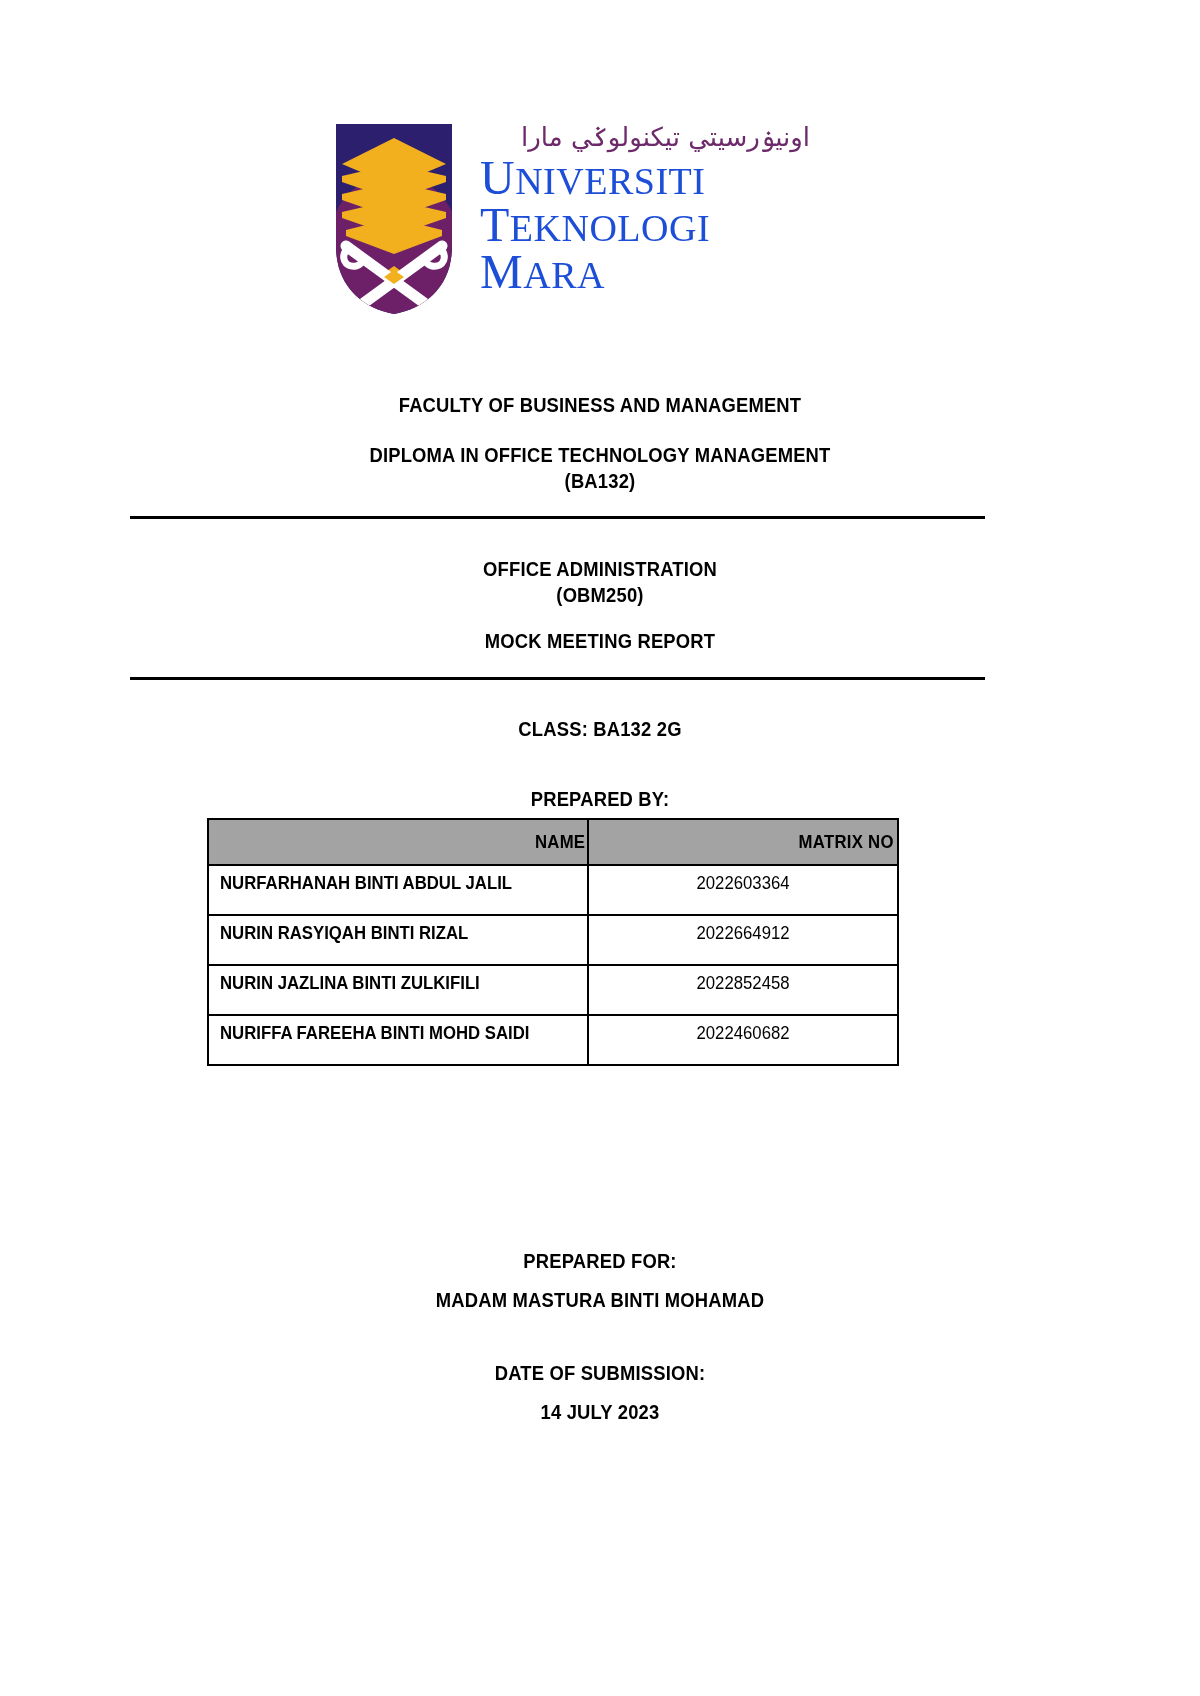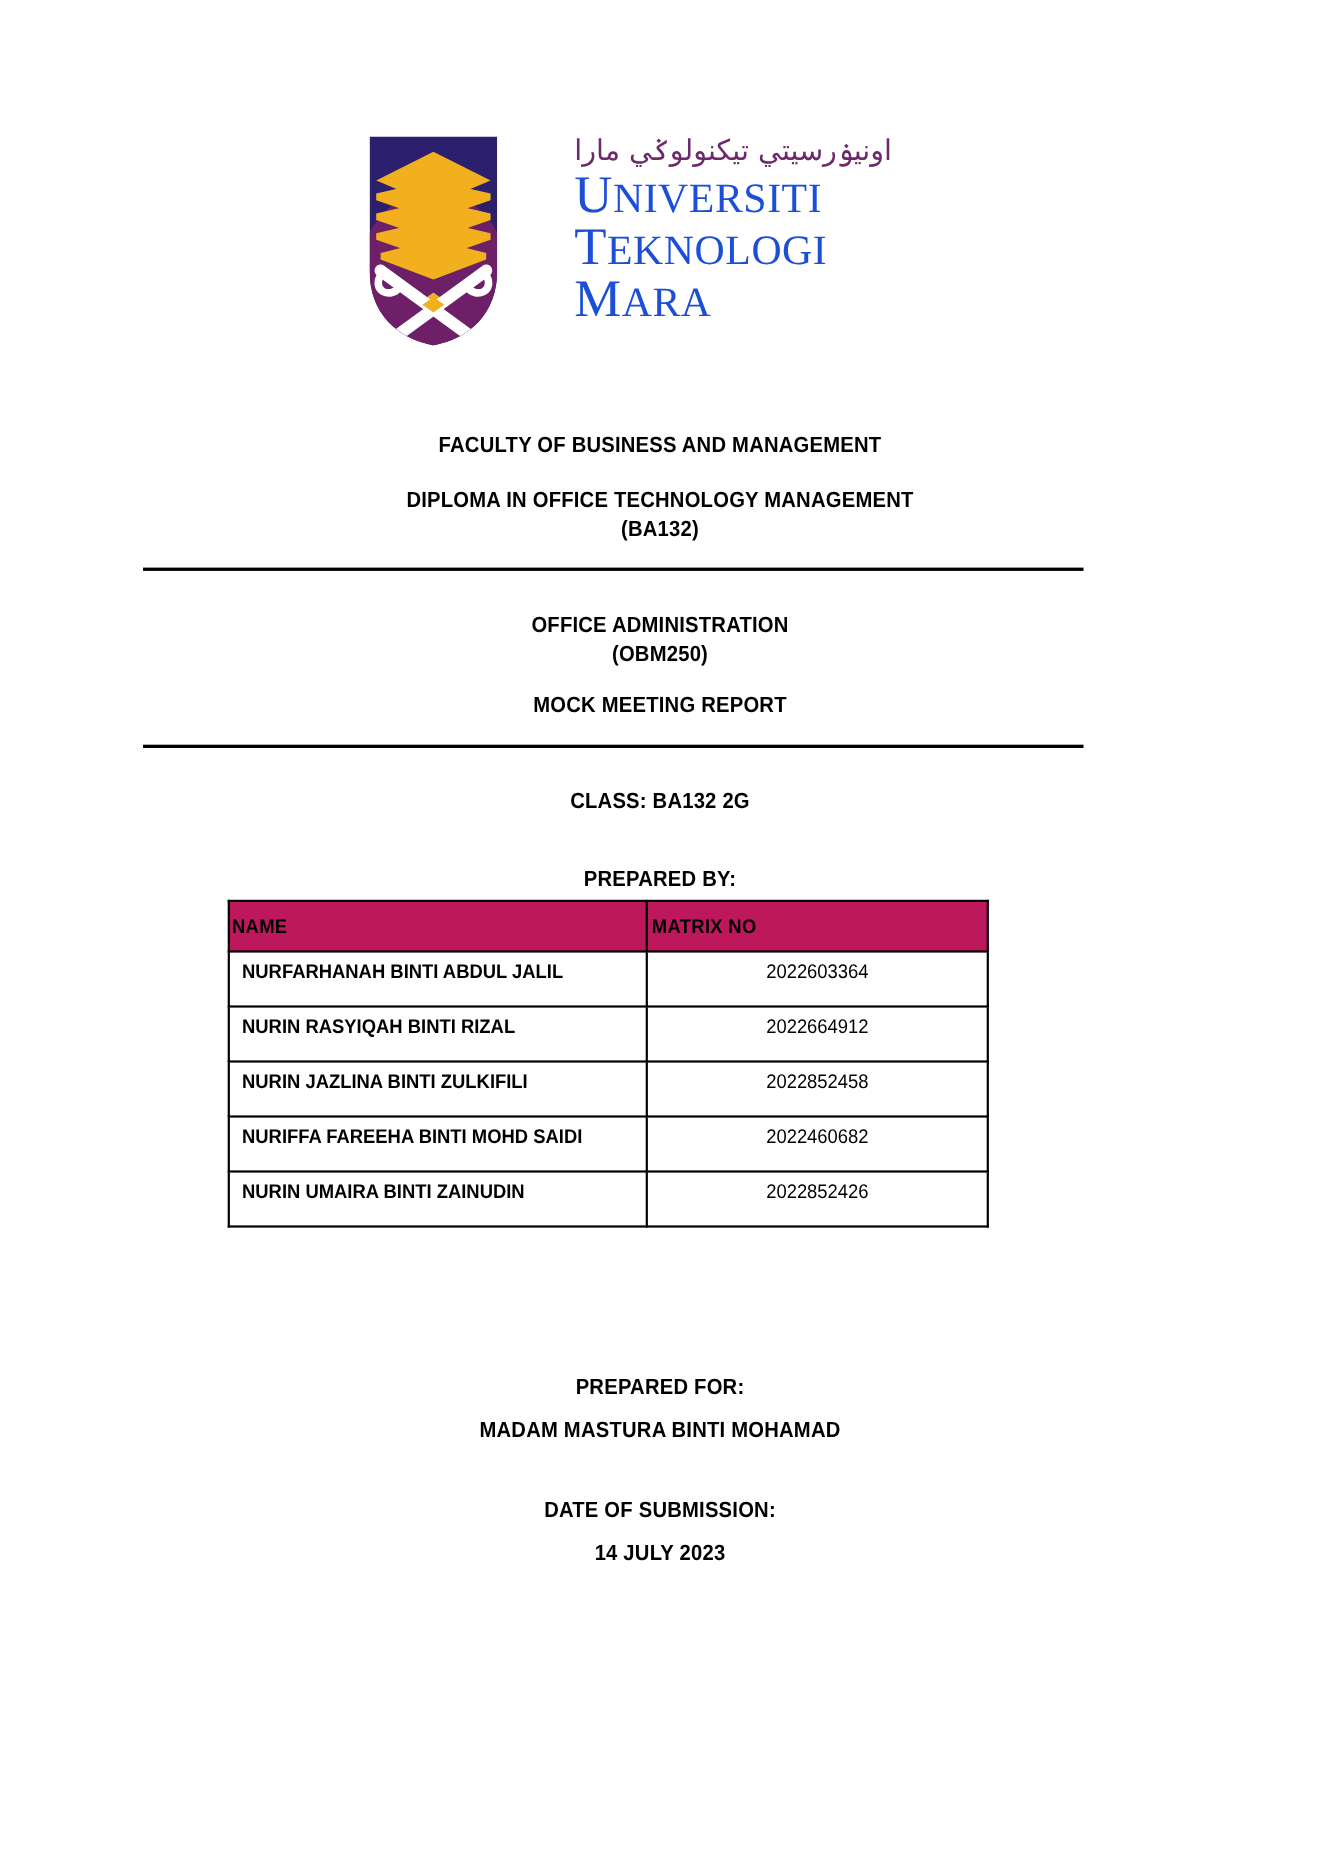--- a/index.html
+++ b/index.html
@@ -27,21 +27,20 @@
   
   .logo-block {
     position: absolute;
     left: 330px;
     top: 120px;
     width: 480px;
     height: 200px;
     display: flex;
     flex-direction: row;
     align-items: flex-start;
-    gap: 42px;
   }
   .crest {
     width: 128px;
     height: 196px;
     position: relative;
     flex: 0 0 auto;
   }
   .crest svg { display: block; width: 128px; height: 196px; }
 
   .logo-text {
@@ -106,22 +105,22 @@
     width: 690px;
     table-layout: fixed;
   }
   table.members th, table.members td {
     border: 2px solid #000000;
     font-size: 18px;
     padding: 0;
     vertical-align: top;
   }
   table.members th {
-    background: #be185d;
-    text-align: left;
+    background: #a3a3a3;
+    text-align: right;
     font-weight: bold;
     height: 44px;
     vertical-align: middle;
     letter-spacing: 0.3px;
   }
   table.members th .lbl { display: inline-block; transform: scaleX(0.93); }
   table.members td.name {
     text-align: left;
     padding: 7px 0 7px 11px;
     height: 34px;
@@ -227,24 +226,20 @@
           <td class="matrix"><span class="cell">2022664912</span></td>
         </tr>
         <tr class="bold">
           <td class="name"><span class="cell">NURIN JAZLINA BINTI ZULKIFILI</span></td>
           <td class="matrix"><span class="cell">2022852458</span></td>
         </tr>
         <tr class="bold">
           <td class="name"><span class="cell">NURIFFA FAREEHA BINTI MOHD SAIDI</span></td>
           <td class="matrix"><span class="cell">2022460682</span></td>
         </tr>
-        <tr class="bold">
-          <td class="name"><span class="cell">NURIN UMAIRA BINTI ZAINUDIN</span></td>
-          <td class="matrix"><span class="cell">2022852426</span></td>
-        </tr>
       </tbody>
     </table>
   </div>
 
   <div class="ctext" style="top:1250px;">PREPARED FOR:</div>
   <div class="ctext" style="top:1289px;">MADAM MASTURA BINTI MOHAMAD</div>
   <div class="ctext" style="top:1362px;">DATE OF SUBMISSION:</div>
   <div class="ctext" style="top:1401px;">14 JULY 2023</div>
 
 </div>

